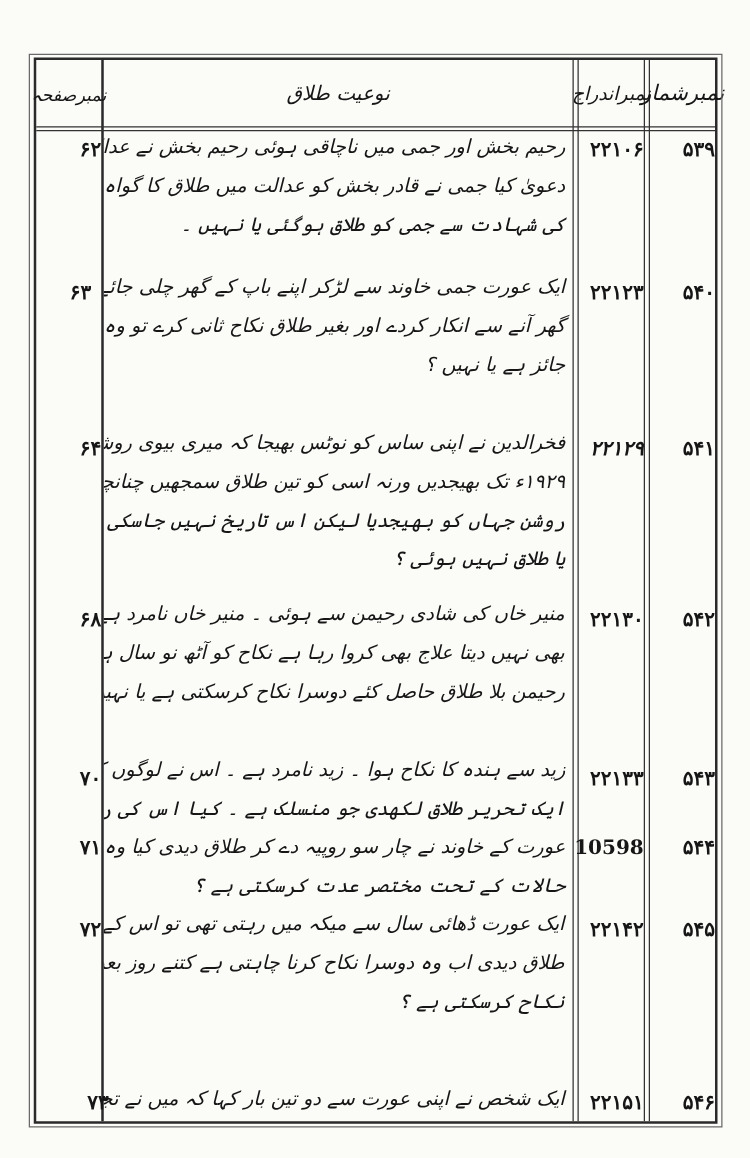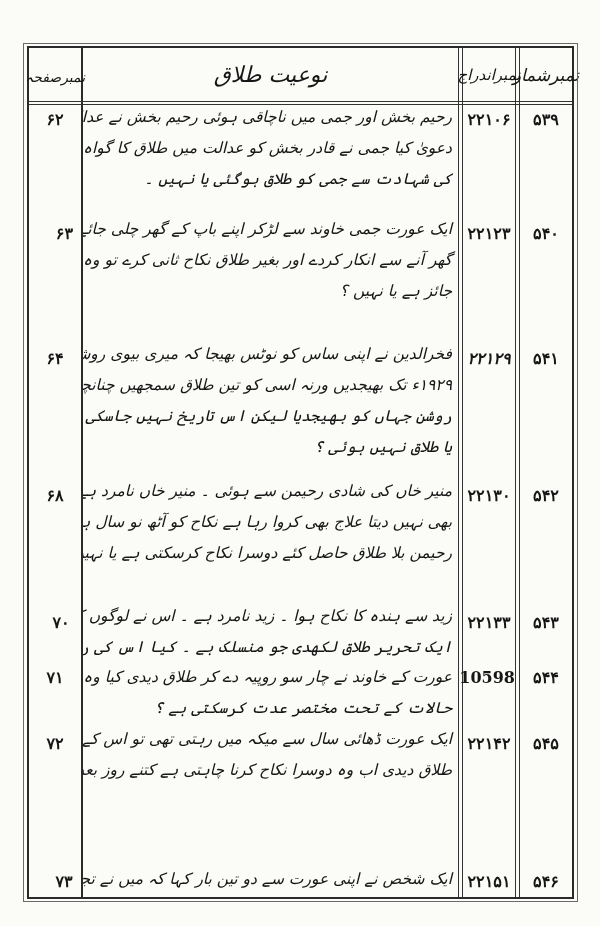--- a/index.html
+++ b/index.html
@@ -10,23 +10,23 @@
            border:2px solid #2a2a2a; box-sizing:border-box; }
   .table::after { content:""; position:absolute; left:-6px; top:-5px; right:-6px; bottom:-5px;
            border:1px solid #6a6a6a; pointer-events:none; }
   .vline { position:absolute; top:0; bottom:0; border-left:2px solid #2a2a2a; }
   .vline.dbl { border-left:1px solid #333; width:3px; border-right:1px solid #333; }
   .hline { position:absolute; left:0; right:0; border-top:1px solid #333; }
   .hline.dbl { height:2px; border-bottom:1px solid #333; }
   .cell { position:absolute; box-sizing:border-box; }
   .hdr { display:flex; align-items:center; justify-content:center; font-style:italic;
          font-family:"DejaVu Serif", serif; font-size:17px; direction:rtl; }
-  .hdr.title { font-size:22px; }
+  .hdr.title { font-size:16px; }
   .num { font-family:"DejaVu Serif", serif; font-size:16px; font-weight:bold; direction:rtl;
-         text-align:center; }
+         text-align:right; }
   .desc { direction:rtl; text-align:right; font-family:"DejaVu Serif", serif; font-style:italic;
           font-size:15.5px; line-height:31px; padding:0 6px; white-space:nowrap; overflow:hidden; }
   .desc .ln { display:block; height:31px; }
 </style>
 </head>
 <body>
 
 <div class="page">
   <div class="table">
 
@@ -93,20 +93,21 @@
       <span class="ln">عورت کے خاوند نے چار سو روپیہ دے کر طلاق دیدی کیا وہ عورت</span>
       <span class="ln">حالات کے تحت مختصر عدت کرسکتی ہے ؟</span>
     </div>
 
     <div class="cell num" style="left:491px; top:686px; width:52px;">۵۴۵</div>
     <div class="cell num" style="left:434px; top:686px; width:52px;">۲۲۱۴۲</div>
     <div class="cell num" style="left:0; top:686px; width:52px;">۷۲</div>
     <div class="cell desc" style="left:54px; top:676px; width:375px;">
       <span class="ln">ایک عورت ڈھائی سال سے میکہ میں رہتی تھی تو اس کے خاوند نے اسکو</span>
       <span class="ln">طلاق دیدی اب وہ دوسرا نکاح کرنا چاہتی ہے کتنے روز بعد وہ</span>
+      <span class="ln">نکاح کرسکتی ہے ؟</span>
     </div>
 
     <div class="cell num" style="left:491px; top:824px; width:52px;">۵۴۶</div>
     <div class="cell num" style="left:434px; top:824px; width:52px;">۲۲۱۵۱</div>
     <div class="cell num" style="left:12px; top:824px; width:46px;">۷۳</div>
     <div class="cell desc" style="left:54px; top:816px; width:375px;">
       <span class="ln">ایک شخص نے اپنی عورت سے دو تین بار کہا کہ میں نے تجھ کو چھوڑا اور</span>
     </div>
   </div>
 </div>

